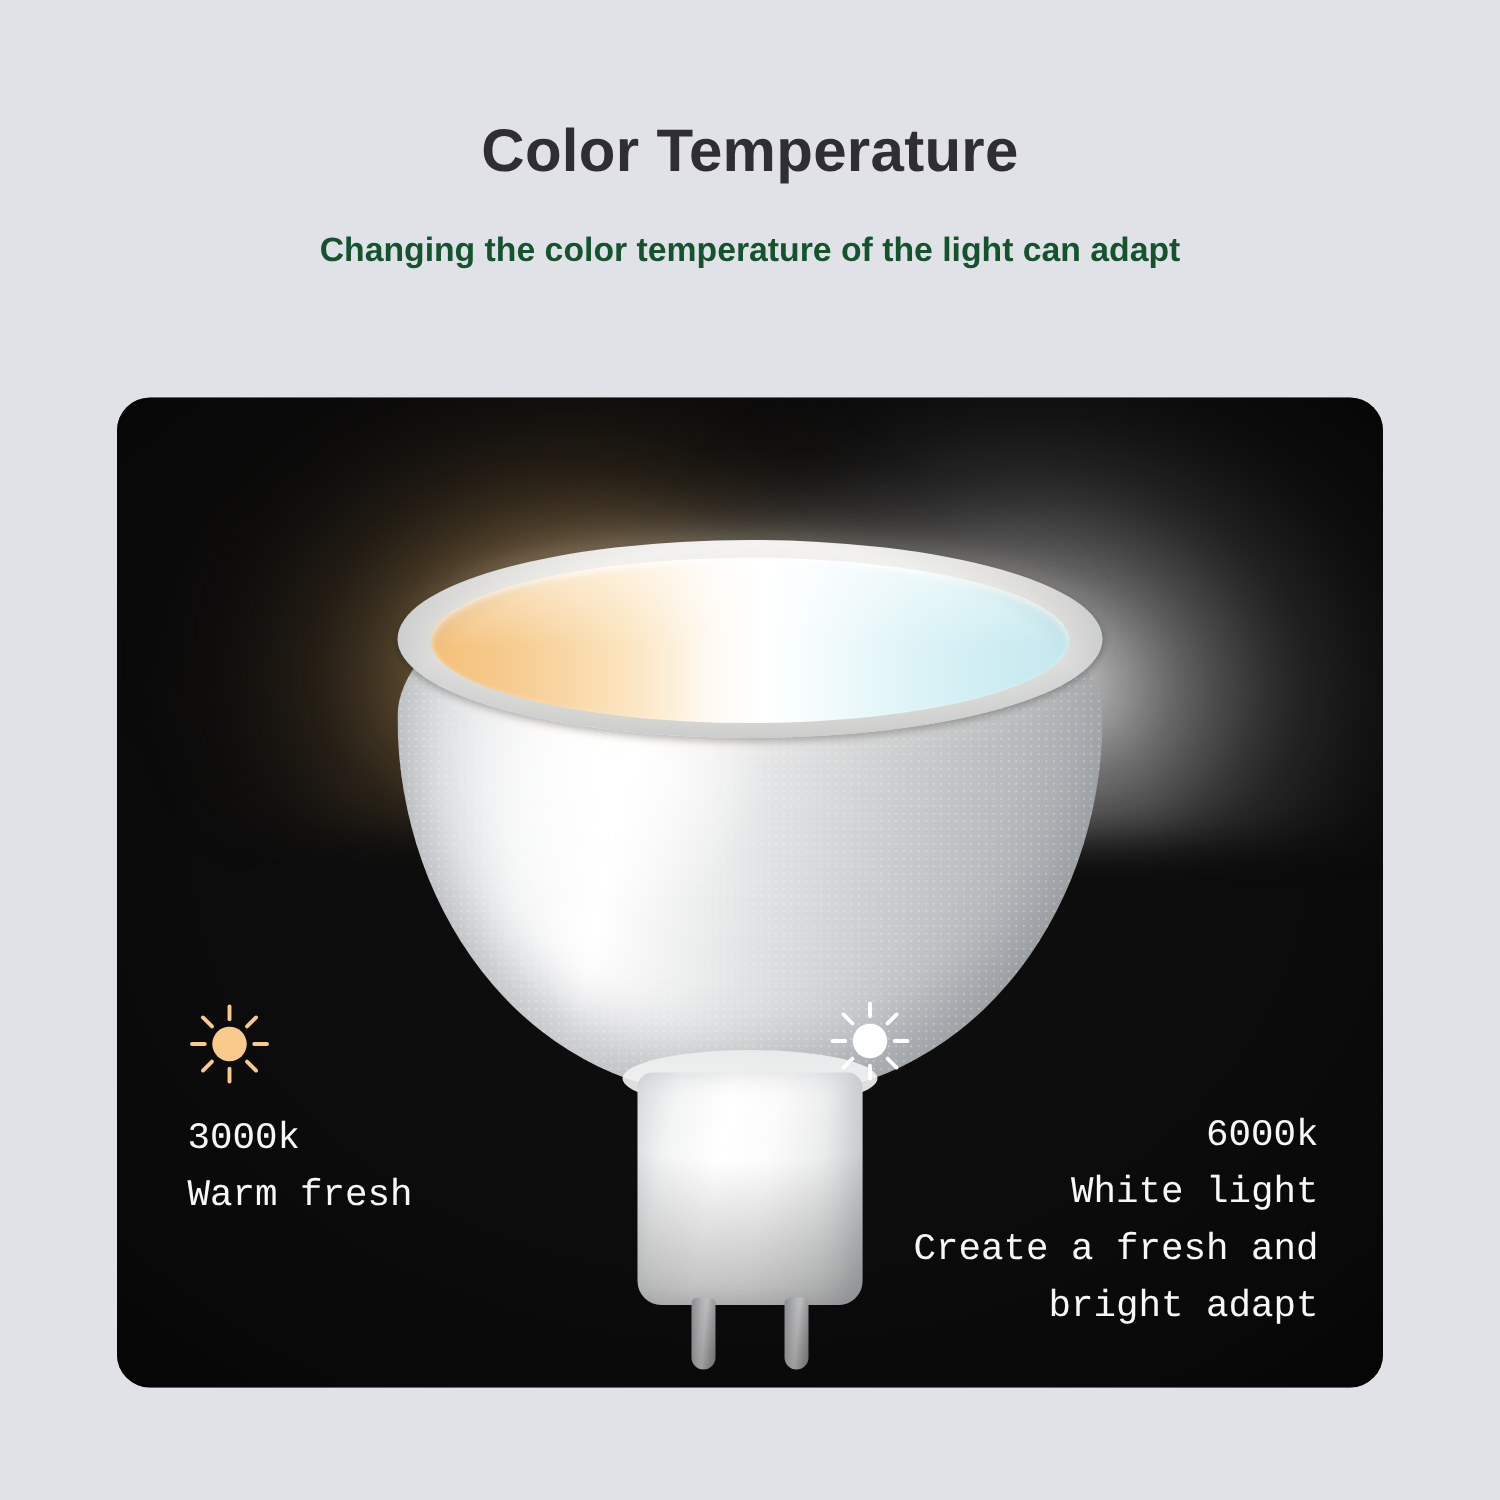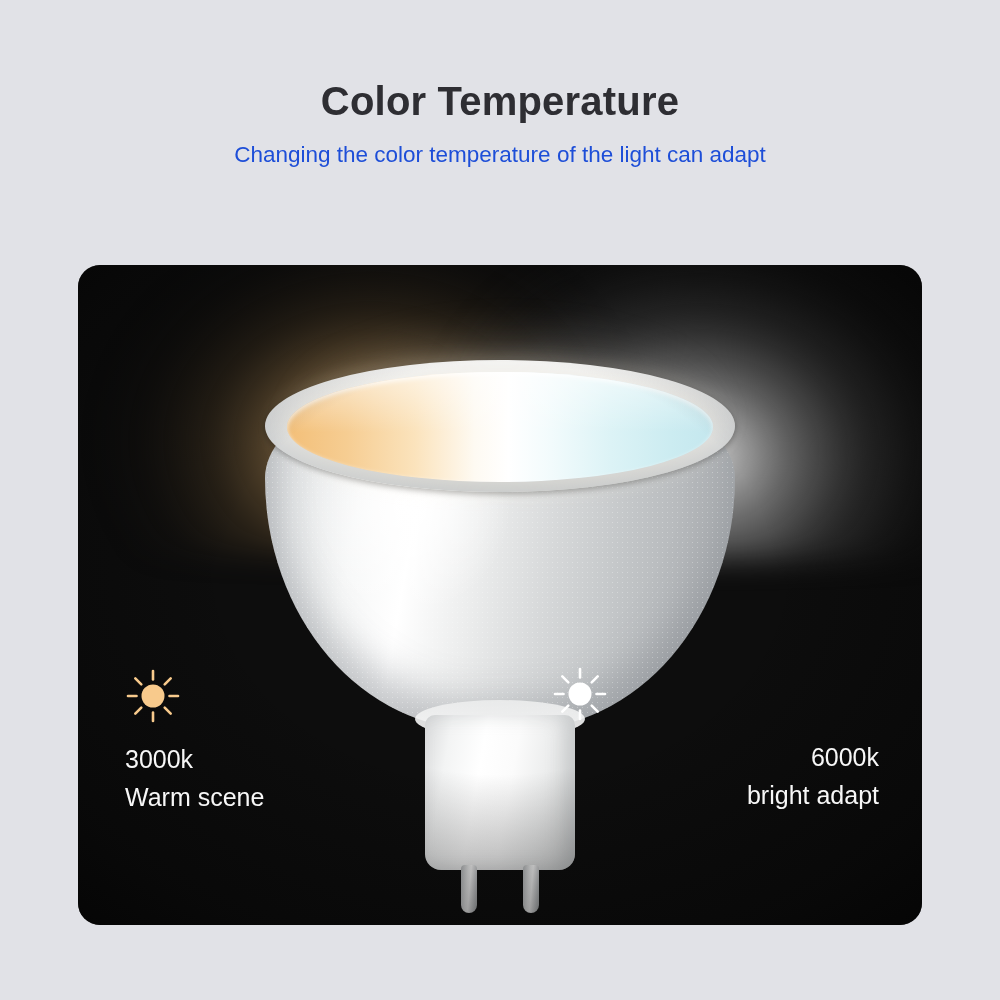--- a/index.html
+++ b/index.html
@@ -12,33 +12,34 @@
   }
 
   
   #header{position:absolute;left:0;top:16px;width:1000px;text-align:center;}
   #title{
     margin:0;padding-top:62px;
     font-size:40px;font-weight:bold;color:#2e2e33;
     letter-spacing:.2px;line-height:1.15;
   }
   #subtitle{
-    margin:0 auto;padding-top:16px;width:700px;
-    font-size:22.5px;font-weight:400;color:#1d4ed8;
+    margin:12px auto;padding-top:16px;width:700px;
+    font-size:22.5px;font-weight:700;color:#14532d;
     line-height:1.36;
   }
   #subtitle .sub-line{display:block;}
 
   
   #panel{
     position:absolute;left:78px;top:265px;
     width:844px;height:660px;
     border-radius:22px;
     background:#0d0d0d;
     overflow:hidden;
+    font-family:Liberation Mono, monospace;
   }
 
   
   .glow-warm{
     position:absolute;left:-40px;top:-230px;
     width:640px;height:520px;
     background:radial-gradient(ellipse 50% 50% at 52% 78%,
         rgba(255,214,150,.72) 0%,
         rgba(206,160,96,.42) 28%,
         rgba(120,92,52,.26) 50%,
@@ -214,36 +215,38 @@
           <line x1="3" y1="28" x2="11.5" y2="28"></line>
           <line x1="44.5" y1="28" x2="53" y2="28"></line>
           <line x1="10.3" y1="10.3" x2="16.3" y2="16.3"></line>
           <line x1="39.7" y1="39.7" x2="45.7" y2="45.7"></line>
           <line x1="45.7" y1="10.3" x2="39.7" y2="16.3"></line>
           <line x1="16.3" y1="39.7" x2="10.3" y2="45.7"></line>
         </g>
       </svg>
     </span>
     <span class="cap-line">3000k</span>
-    <span class="cap-line">Warm scene</span>
+    <span class="cap-line">Warm fresh</span>
   </div>
 
   <div class="cap" id="cap-right">
     <span class="sun">
       <svg width="56" height="56" viewBox="0 0 56 56" aria-hidden="true">
         <circle cx="28" cy="28" r="11.5" fill="#ffffff"></circle>
         <g stroke="#ffffff" stroke-width="2.6" stroke-linecap="round">
           <line x1="28" y1="3" x2="28" y2="11.5"></line>
           <line x1="28" y1="44.5" x2="28" y2="53"></line>
           <line x1="3" y1="28" x2="11.5" y2="28"></line>
           <line x1="44.5" y1="28" x2="53" y2="28"></line>
           <line x1="10.3" y1="10.3" x2="16.3" y2="16.3"></line>
           <line x1="39.7" y1="39.7" x2="45.7" y2="45.7"></line>
           <line x1="45.7" y1="10.3" x2="39.7" y2="16.3"></line>
           <line x1="16.3" y1="39.7" x2="10.3" y2="45.7"></line>
         </g>
       </svg>
     </span>
     <span class="cap-line">6000k</span>
+    <span class="cap-line">White light</span>
+    <span class="cap-line">Create a fresh and</span>
     <span class="cap-line">bright adapt</span>
   </div>
 
 </div>
 
 </body></html>

